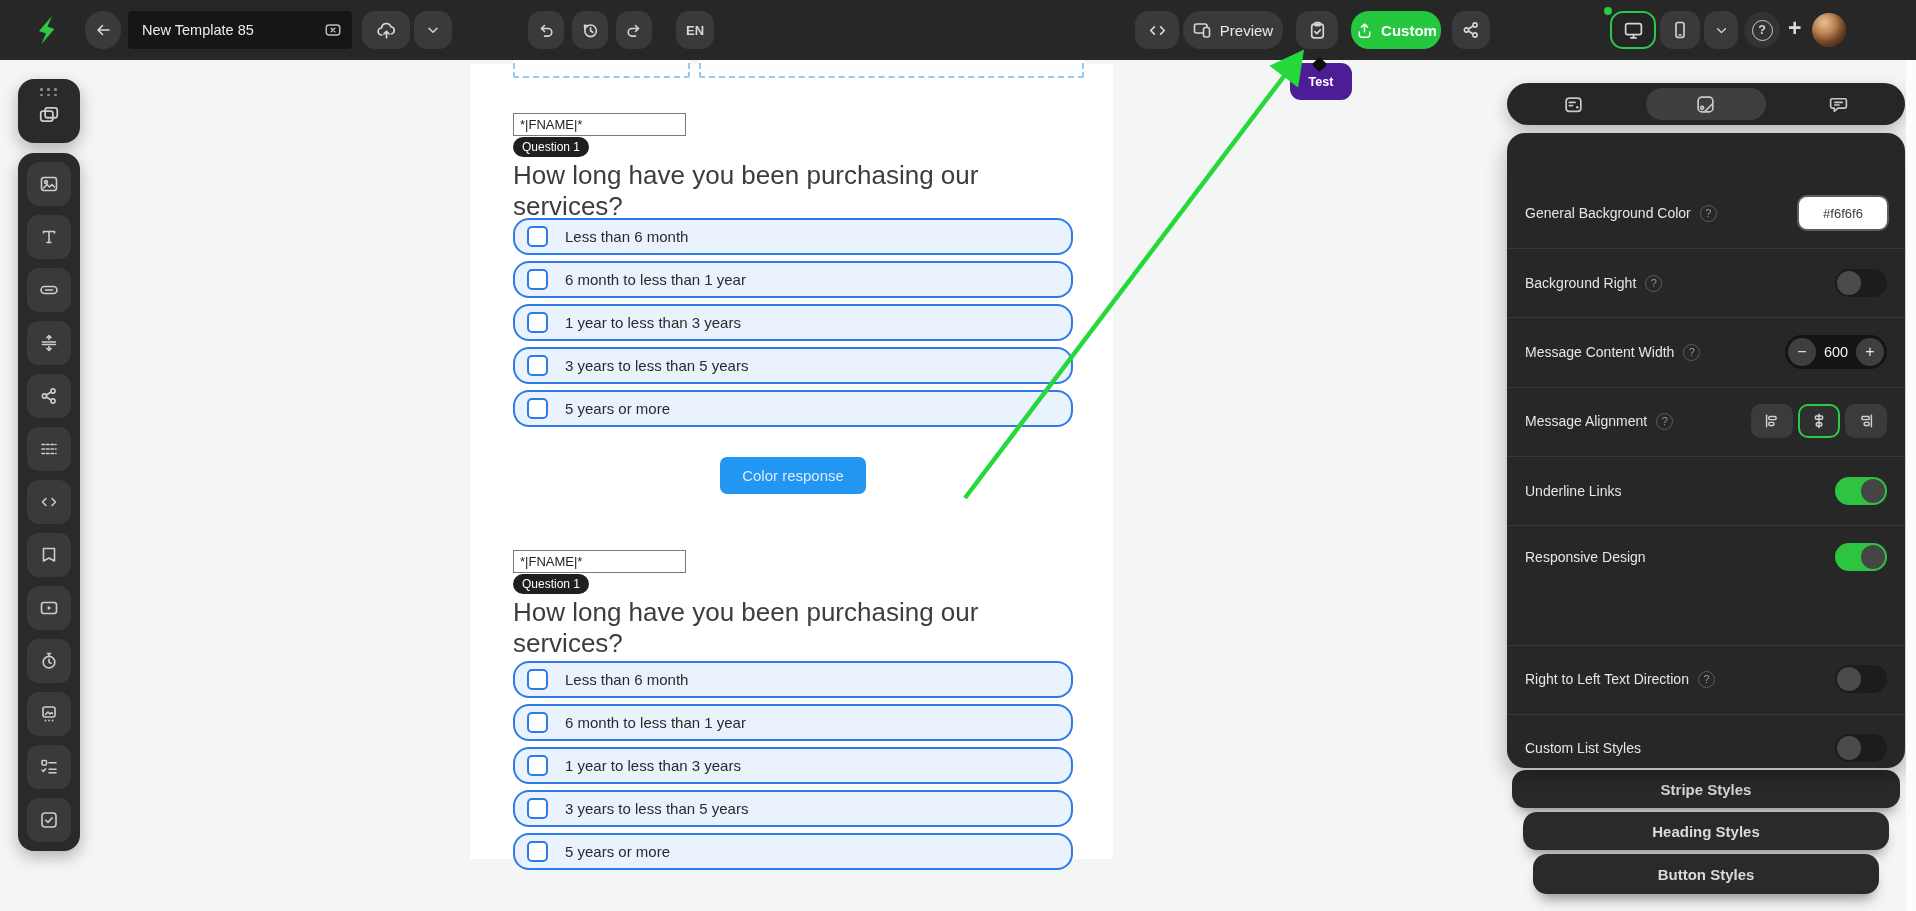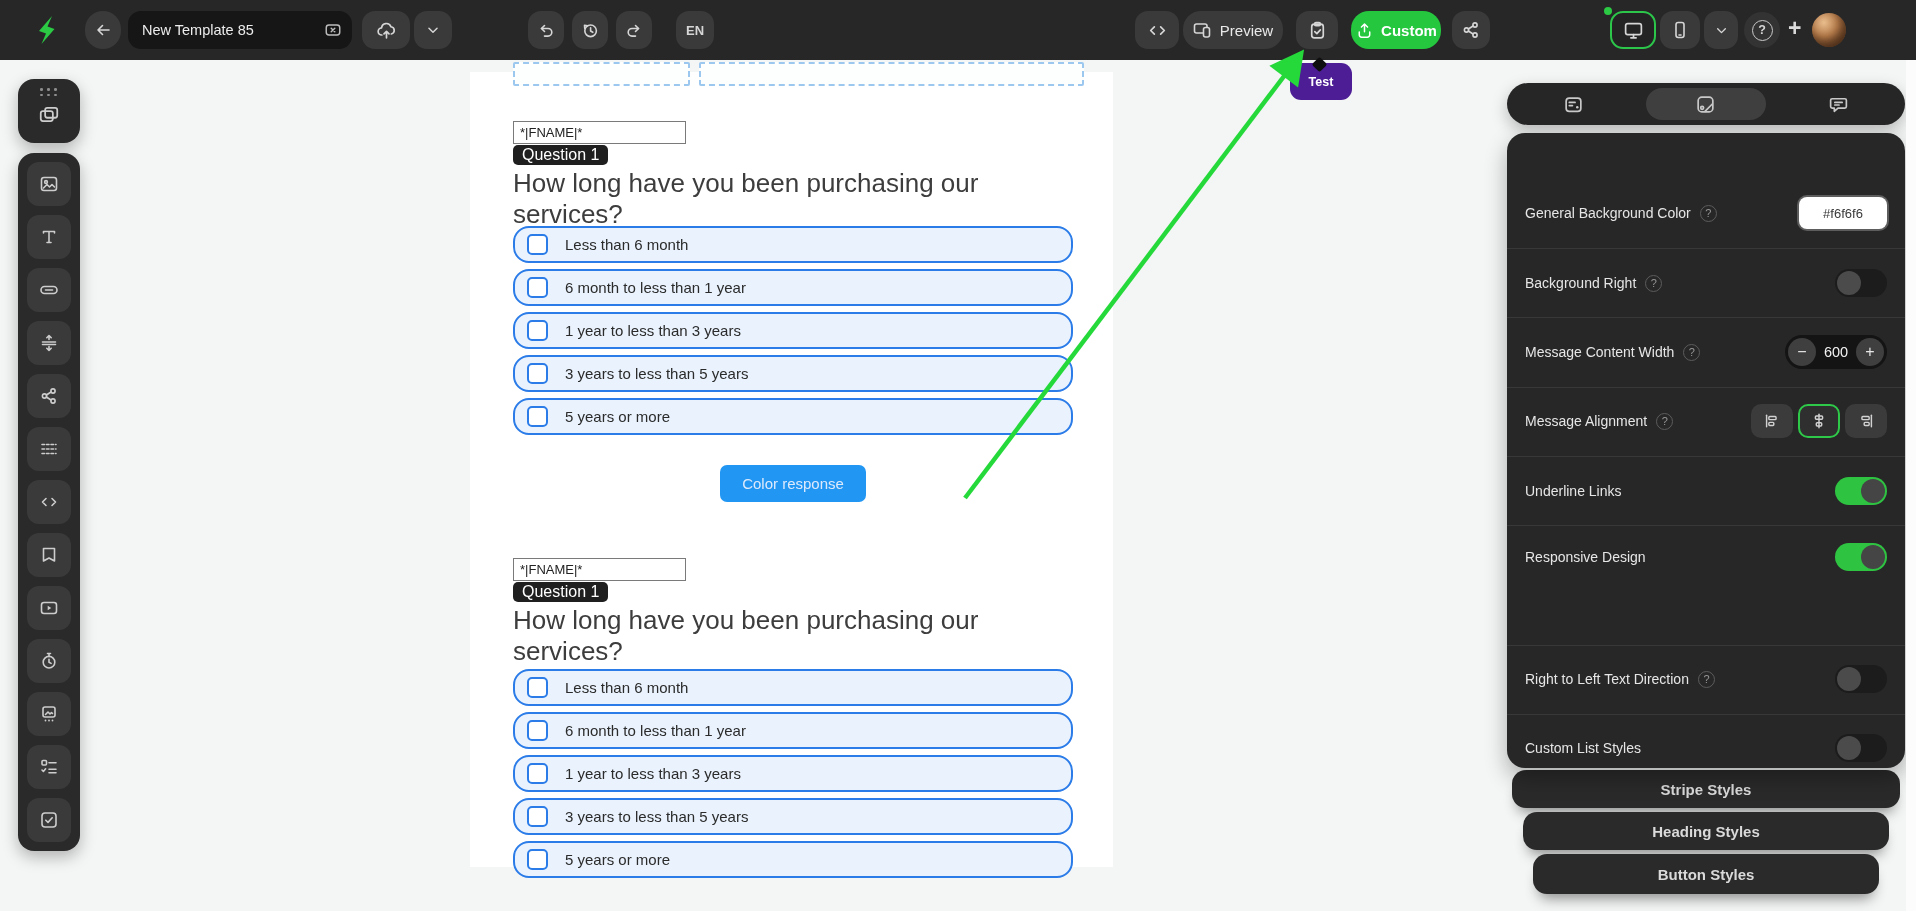--- a/index.html
+++ b/index.html
@@ -7,21 +7,21 @@
     font-family:"Liberation Sans", sans-serif; }
   .abs { position:absolute; }
   svg.ic { stroke:currentColor; fill:none; stroke-width:1.6; stroke-linecap:round; stroke-linejoin:round; display:block; }
 
   
   #topbar { position:absolute; left:0; top:0; width:1916px; height:60px; background:#272727; z-index:40; }
   .tbtn { position:absolute; top:11px; height:38px; background:#3a3a3a; border-radius:13px;
     display:flex; align-items:center; justify-content:center; color:#d6d6d6; cursor:pointer; }
   .tbtn.round { border-radius:18px; }
   #tpl-name { position:absolute; left:128px; top:11px; width:224px; height:38px; background:#161616;
-    border:none; border-radius:13px; color:#ececec; font-size:14.5px; padding:0 34px 0 14px;
+    border:none; border-radius:4px; color:#ececec; font-size:14.5px; padding:0 34px 0 14px;
     font-family:"Liberation Sans", sans-serif; outline:none; }
   .pill-label { font-size:15px; color:#e9e9e9; margin-left:7px; }
   #export-btn { background:#25c73e; color:#ffffff; font-weight:bold; }
   #desktop-btn { background:#242424; border:2px solid #2cc64a; }
   .green-dot { position:absolute; left:1604px; top:7px; width:8px; height:8px; border-radius:50%; background:#2bc944; }
   #help-btn { background:#333333; border-radius:50%; }
   #invite-plus { position:absolute; left:1788px; top:15px; color:#dadada; font-size:23px; font-weight:bold; cursor:pointer; }
   #avatar { position:absolute; left:1812px; top:13px; width:34px; height:34px; border-radius:50%;
     background:radial-gradient(circle at 35% 28%, #e9bd8d 0%, #b57b4a 42%, #5f3a20 100%);
     box-shadow:inset -4px -6px 8px rgba(40,20,10,.55); cursor:pointer; }
@@ -39,26 +39,26 @@
   #side-top { top:79px; height:64px; }
   .drag-dots { display:grid; grid-template-columns:repeat(3,4px); gap:3px; justify-content:center; padding-top:9px; }
   .drag-dots i { width:2.5px; height:2.5px; border-radius:50%; background:#8d8d8d; }
   #side-top .sicon { margin:8px auto 0; }
   #side-tools { top:153px; padding:9px 0 9px; display:flex; flex-direction:column; align-items:center; gap:9px; }
   .tool-btn { width:44px; height:44px; border-radius:12px; background:#3a3a3a; color:#cdcdcd;
     display:flex; align-items:center; justify-content:center; cursor:pointer; }
   .sicon { width:22px; height:22px; color:#cdcdcd; display:flex; align-items:center; justify-content:center; }
 
   
-  #email-col { position:absolute; left:470px; top:72px; width:643px; height:795px; background:#ffffff; z-index:1; }
+  #email-col { position:absolute; left:470px; top:64px; width:643px; height:795px; background:#ffffff; z-index:1; }
   .ph { position:absolute; top:-10px; height:24px; background:#fdfefe; border:2px dashed #9cc7ef; border-radius:2px; }
   .merge-input { position:absolute; left:43px; width:173px; height:23px; background:#fff; border:1px solid #7a7a7a;
     font-size:13px; color:#222; padding:0 6px; font-family:"Liberation Sans", sans-serif; }
-  .qtag { position:absolute; left:43px; height:20px; background:#1f1f1f; color:#fff; font-size:16px;
-    display:inline-flex; align-items:center; padding:0 9px; border-radius:5px; }
+  .qtag { position:absolute; left:43px; height:20px; background:#1f1f1f; color:#fff; font-size:12px;
+    display:inline-flex; align-items:center; padding:0 9px; border-radius:10px; }
   .qheading { position:absolute; left:43px; width:580px; font-size:26px; color:#3d3d3d; }
   .opt { position:absolute; left:43px; width:560px; height:37px; background:#e9f2fd; border:2px solid #2b7ce8;
     border-radius:16px; display:flex; align-items:center; padding-left:12px; cursor:pointer; }
   .cb { width:21px; height:21px; background:#fff; border:2px solid #2b7ce8; border-radius:5px; flex:none; }
   .opt-label { font-size:15px; color:#2b2b2b; margin-left:17px; }
   #submit-btn { position:absolute; left:250px; top:393px; width:146px; height:37px; background:#2196f3;
     border-radius:7px; color:#ddeafc; font-size:15px; display:flex; align-items:center; justify-content:center; cursor:pointer; }
 
   
   #style-tabs { position:absolute; left:1507px; top:83px; width:398px; height:42px; background:#262626;

